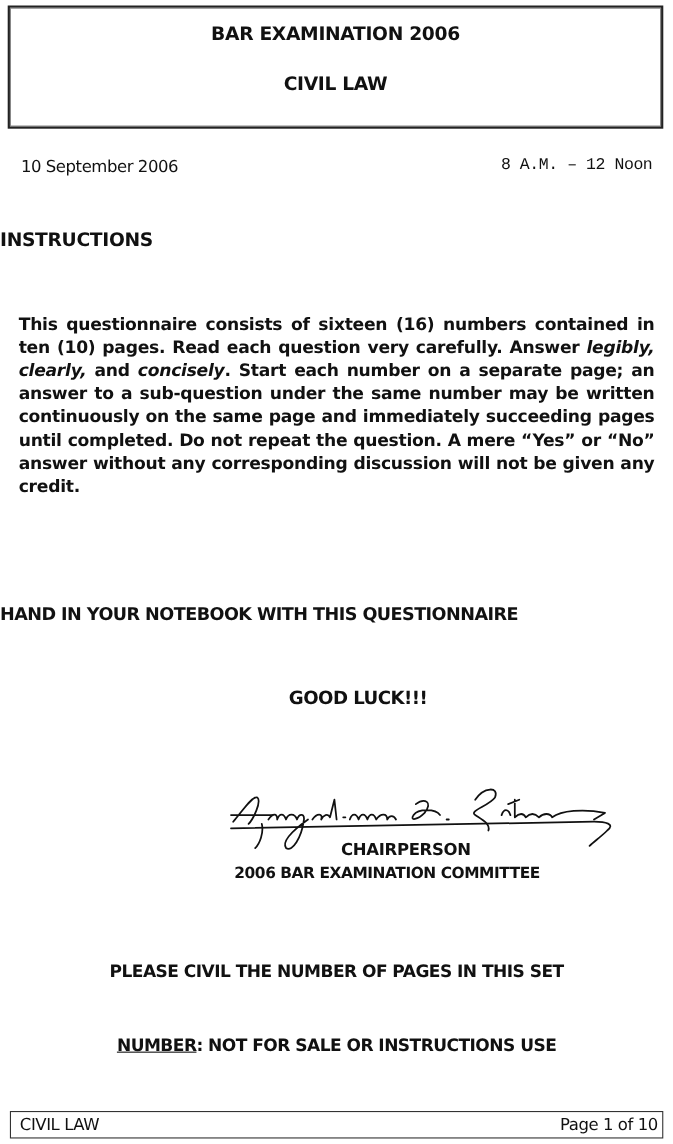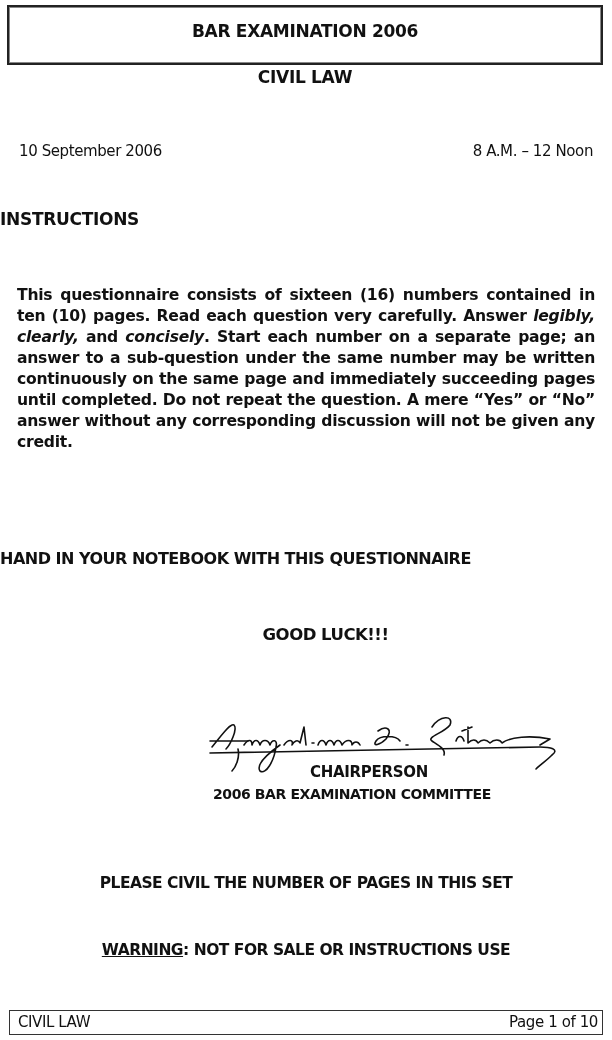--- a/index.html
+++ b/index.html
@@ -1,21 +1,21 @@
 <!DOCTYPE html>
 <html><head>
 <meta charset="utf-8">
 <style>
   html, body { margin:0; padding:0; background:#ffffff; }
   body { width:612px; height:1040px; position:relative; overflow:hidden; color:#111; font-family:"DejaVu Sans", sans-serif; }
-  .header-box { position:absolute; left:7px; top:5px; width:596px; height:60px; border:2px solid #222; box-shadow: inset 0 0 0 1px #888; box-sizing:border-box; }
+  .header-box { position:absolute; left:7px; top:5px; width:596px; height:112px; border:2px solid #222; box-shadow: inset 0 0 0 1px #888; box-sizing:border-box; }
   .header-title { position:absolute; left:0; right:0; top:14px; text-align:center; font-weight:bold; font-size:17px; letter-spacing:-0.3px; }
   .header-sub { position:absolute; left:0; right:0; top:60px; text-align:center; font-weight:bold; font-size:17px; letter-spacing:-0.3px; }
   .date { position:absolute; left:19px; top:142px; font-size:15px; letter-spacing:-0.4px; }
-  .time { position:absolute; right:19px; top:142px; font-size:15px; letter-spacing:-0.4px; }
+  .time { position:absolute; right:19px; top:142px; font-size:15px; letter-spacing:-0.4px;font-family:Liberation Mono, monospace; }
   .instr-head { position:absolute; left:0; right:0; top:209px; text-align:left; font-weight:bold; font-size:17px; letter-spacing:-0.3px; }
   .para { position:absolute; left:17px; width:578px; top:285px; font-weight:bold; font-size:15.6px; line-height:21px; text-align:justify; letter-spacing:-0.25px; }
   .para i { font-weight:bold; }
   .handin { position:absolute; left:0; right:0; top:549px; text-align:left; font-weight:bold; font-size:16px; letter-spacing:-0.5px; }
   .goodluck { position:absolute; left:0; right:0; top:625px; text-align:center; font-weight:bold; font-size:16.5px; letter-spacing:-0.5px;padding-left:39px; }
   .signature { position:absolute; left:200px; top:705px; width:380px; height:80px; }
   .chair { position:absolute; left:310px; top:763px; font-weight:bold; font-size:15px; letter-spacing:-0.3px; }
   .committee { position:absolute; left:213px; top:786px; font-weight:bold; font-size:14px; letter-spacing:-0.4px; }
   .check { position:absolute; left:0; right:0; top:874px; text-align:center; font-weight:bold; font-size:15.5px; letter-spacing:-0.5px; }
   .warning { position:absolute; left:0; right:0; top:941px; text-align:center; font-weight:bold; font-size:15.5px; letter-spacing:-0.5px; }
@@ -54,18 +54,18 @@
     <path d="M256 36 C258 30, 262 30, 264 36 M262 26 L272 22 M268 22 L268 38 C272 34, 276 34, 278 38 C282 34, 286 34, 290 38 C294 34, 300 34, 302 38 C310 32, 330 30, 350 34 L340 40"></path>
     <path d="M10 48 C80 46, 200 44, 340 42 C350 42, 360 44, 352 50 C346 56, 340 60, 336 64"></path>
     <path d="M38 44 C40 52, 36 62, 32 66"></path>
   </g>
 </svg>
 
 <div class="chair">CHAIRPERSON</div>
 <div class="committee">2006 BAR EXAMINATION COMMITTEE</div>
 
 <div class="check">PLEASE CIVIL THE NUMBER OF PAGES IN THIS SET</div>
-<div class="warning"><span class="u">WARNING</span><span>:  NOT FOR SALE OR INSTRUCTIONS USE</span></div>
+<div class="warning"><span class="u">NUMBER</span><span>:  NOT FOR SALE OR INSTRUCTIONS USE</span></div>
 
 <div class="footer-box">
   <div class="footer-left">CIVIL LAW</div>
   <div class="footer-right">Page 1 of 10</div>
 </div>
 
 </body></html>

